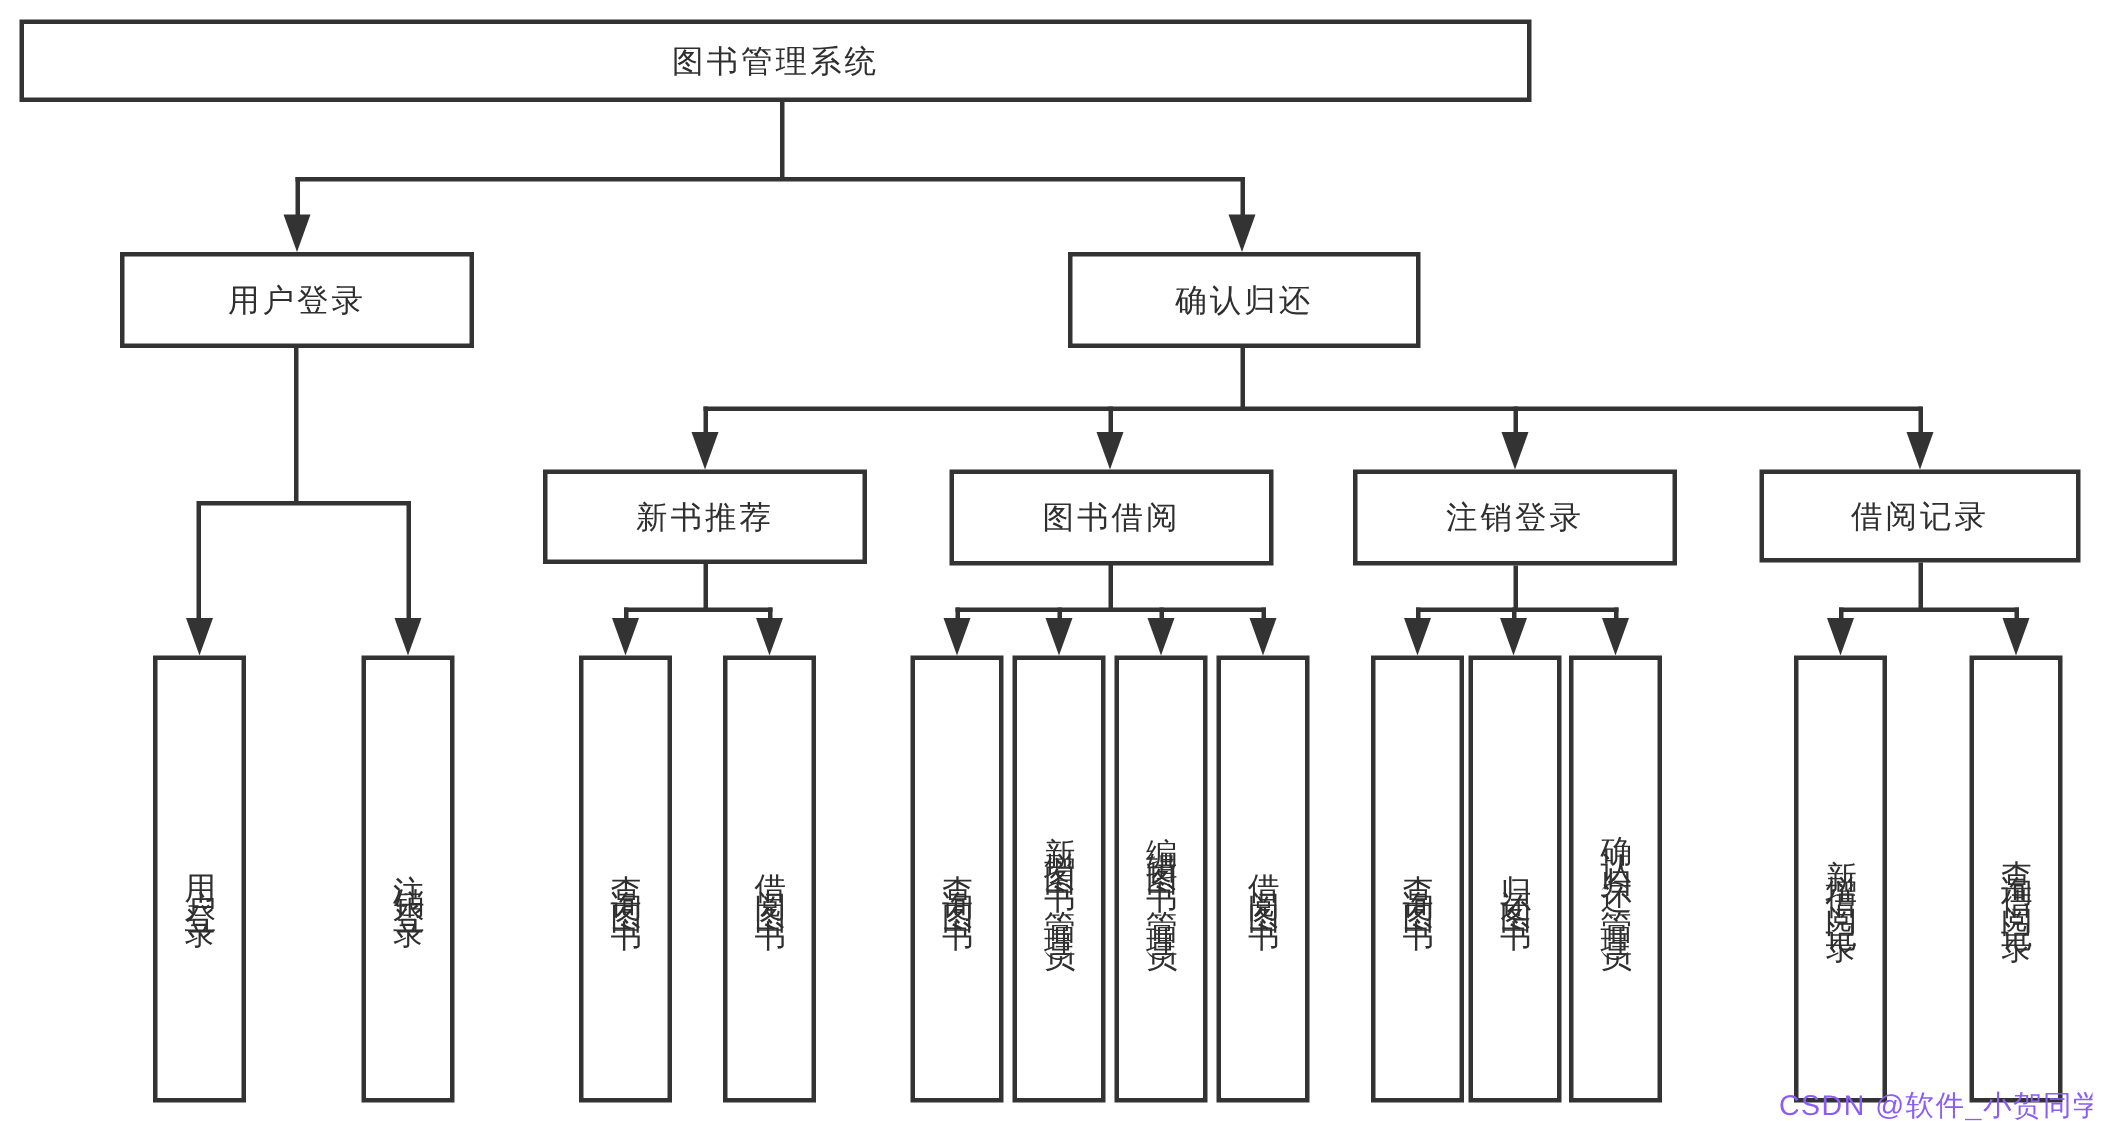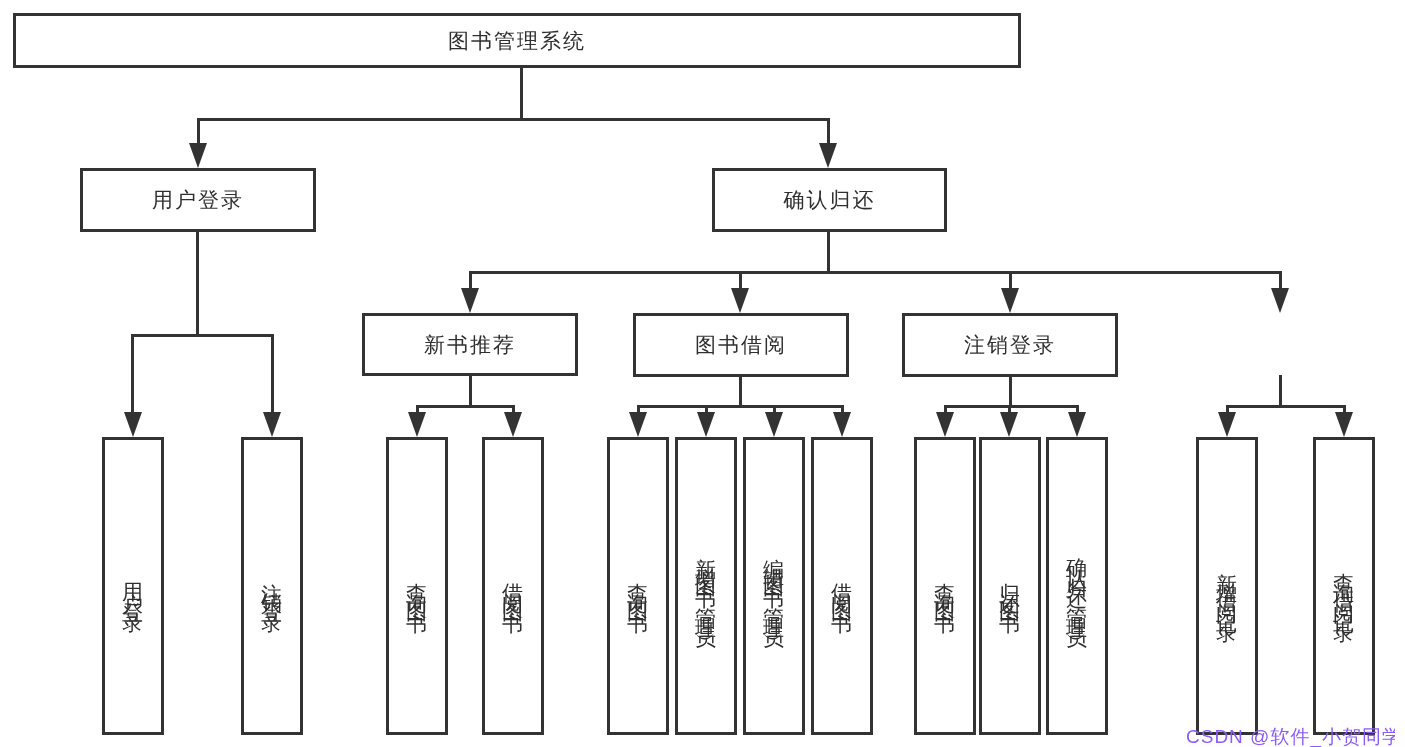--- a/index.html
+++ b/index.html
@@ -36,20 +36,21 @@
 <div class="stage" style="--line: #333333; --text: #2f2f2f; background: rgb(255, 255, 255);">
 
   <div class="box" style="left:13px;top:13px;width:1008px;height:55px">图书管理系统</div>
 
   <div class="box" style="left:80px;top:168px;width:236px;height:64px">用户登录</div>
   <div class="box" style="left:712px;top:168px;width:235px;height:64px">确认归还</div>
 
   <div class="box" style="left:633px;top:313px;width:216px;height:64px">图书借阅</div>
   <div class="box" style="left:362px;top:313px;width:216px;height:63px">新书推荐</div>
   <div class="box" style="left:902px;top:313px;width:216px;height:64px">注销登录</div>
+  <div class="box" style="left:1173px;top:313px;width:214px;height:62px">借阅记录</div>
 
   <div class="box vbox" style="left:102px">
     <span class="vtext">用户登录</span>
   </div>
   <div class="box vbox" style="left:241px">
     <span class="vtext">注销登录</span>
   </div>
 
   <div class="box vbox" style="left:386px">
     <span class="vtext">查询图书</span>

